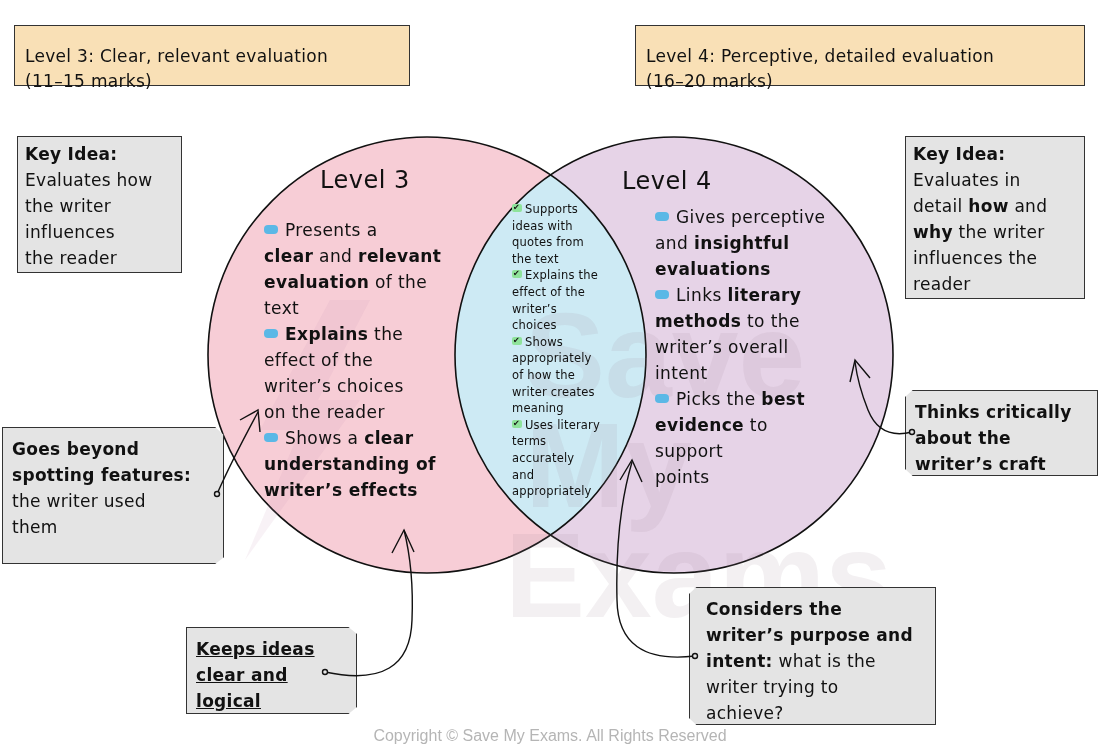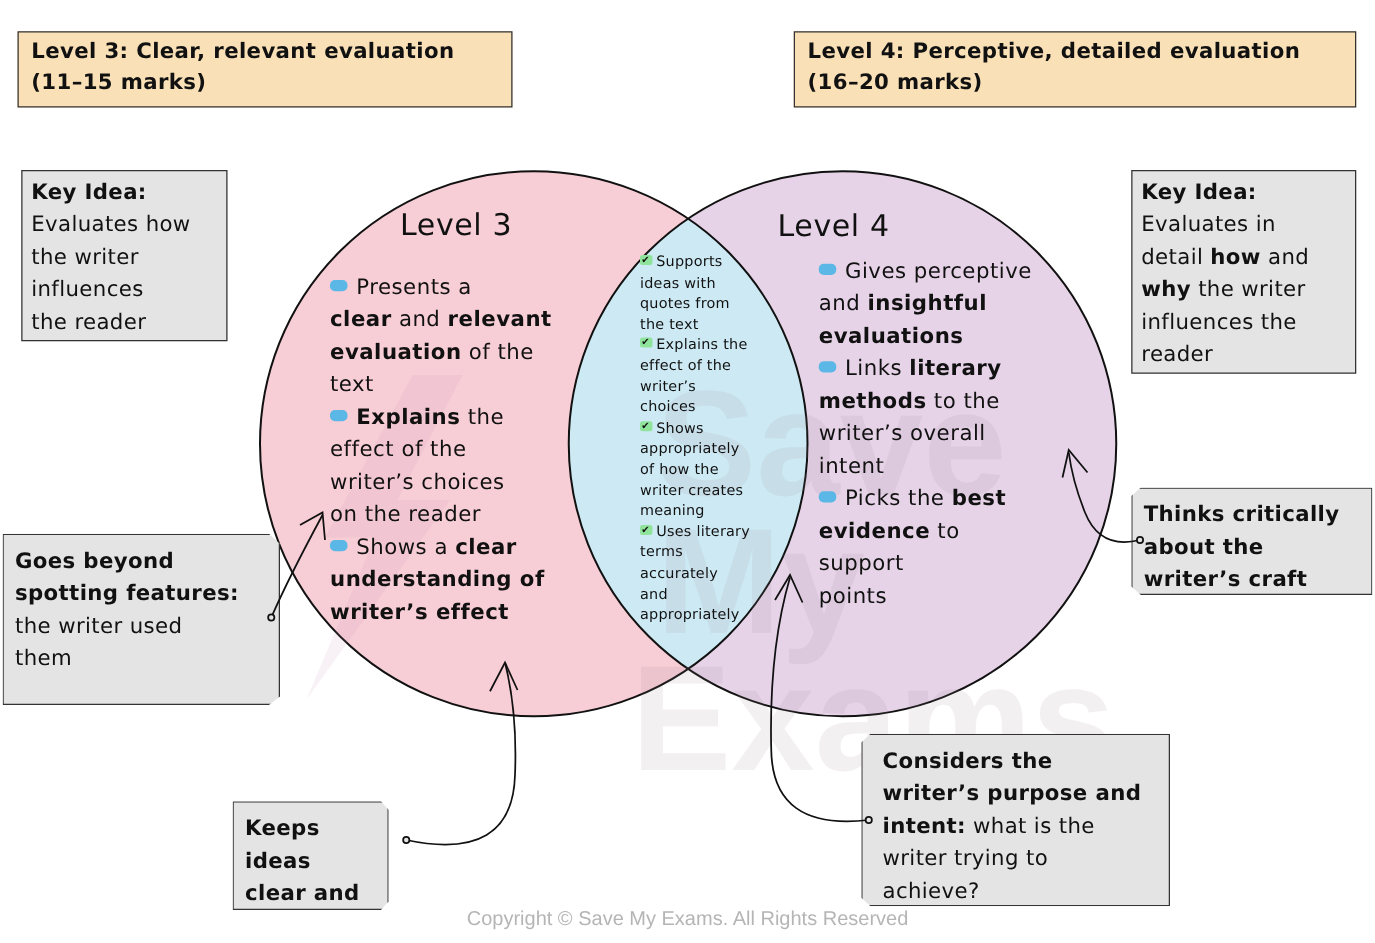--- a/index.html
+++ b/index.html
@@ -1,20 +1,20 @@
 <!DOCTYPE html>
 <html><head>
 <meta charset="utf-8">
 <style>
   html, body { margin:0; padding:0; background:#ffffff; }
   body { width:1100px; height:754px; position:relative; overflow:hidden;
          font-family:"DejaVu Sans", sans-serif; color:#111; }
   .abs { position:absolute; }
-  .banner { background:#f9e0b6; border:1.5px solid #333; font-size:17px; font-weight:bold;
-            line-height:25px; padding:3px 10px; box-sizing:border-box; letter-spacing:0.3px; }
+  .banner { background:#f9e0b6; border:1.5px solid #333; font-size:17px; font-weight:normal;
+            line-height:25px; padding:18px 10px; box-sizing:border-box; letter-spacing:0.3px; }
   .keybox { background:#e4e4e4; border:1.5px solid #333; font-size:17px; line-height:26px;
             padding:4px 7px; box-sizing:border-box; letter-spacing:0.3px; }
   .keybox .kt { font-weight:bold; }
   .callout { background:#e4e4e4; border:1.5px solid #333; font-size:17px; line-height:26px;
              padding:8px 9px; box-sizing:border-box; letter-spacing:0.3px; }
   .b { font-weight:bold; }
   svg.venn { position:absolute; left:0; top:0; }
   .circle-title { font-size:24px; line-height:24px; text-align:left; letter-spacing:0.5px; }
   .circtext { font-size:17px; line-height:26px; letter-spacing:0.4px; }
   .bullet { display:inline-block; width:14px; height:9px; border-radius:4px;
@@ -86,21 +86,21 @@
     </div>
     <div>
       <div><span class="bullet"></span><span class="b">Explains</span><span> the</span></div>
       <div><span>effect of the</span></div>
       <div><span>writer’s choices</span></div>
       <div><span>on the reader</span></div>
     </div>
     <div>
       <div><span class="bullet"></span><span>Shows a </span><span class="b">clear</span></div>
       <div><span class="b">understanding of</span></div>
-      <div><span class="b">writer’s effect</span></div>
+      <div><span class="b">writer’s effects</span></div>
     </div>
   </div>
 
 <div class="abs midtext" id="midtext" style="left:512px;top:201px;width:110px;">
     <div>
       <div><span class="tick"></span><span>Supports</span></div>
       <div>ideas with</div>
       <div>quotes from</div>
       <div>the text</div>
     </div>
@@ -146,21 +146,21 @@
       <div><span>points</span></div>
     </div>
   </div>
 
 <div class="abs callout" style="left:2px;top:427px;width:222px;height:137px;clip-path:polygon(0 0, 96% 0, 100% 6%, 100% 95%, 96% 100%, 0 100%);">
   <div class="b">Goes beyond</div>
   <div class="b">spotting features:</div>
   <div>the writer used</div>
   <div>them</div>
 </div>
-<div class="abs callout" style="left:186px;top:641px;width:125px;height:87px;clip-path:polygon(0 0, 95% 0, 100% 8%, 100% 92%, 95% 100%, 0 100%);">
+<div class="abs callout" style="left:186px;top:627px;width:171px;height:87px;clip-path:polygon(0 0, 95% 0, 100% 8%, 100% 92%, 95% 100%, 0 100%);text-decoration:underline;">
   <div class="b">Keeps ideas</div>
   <div class="b">clear and</div>
   <div class="b">logical</div>
 </div>
 <div class="abs callout" style="left:905px;top:390px;width:193px;height:86px;clip-path:polygon(4% 0, 100% 0, 100% 100%, 4% 100%, 0 92%, 0 8%);">
   <div class="b">Thinks critically</div>
   <div class="b">about the</div>
   <div class="b">writer’s craft</div>
 </div>
 <div class="abs callout" style="left:689px;top:587px;width:247px;height:138px;clip-path:polygon(3% 0, 100% 0, 100% 100%, 3% 100%, 0 95%, 0 5%);padding-left:16px;">

